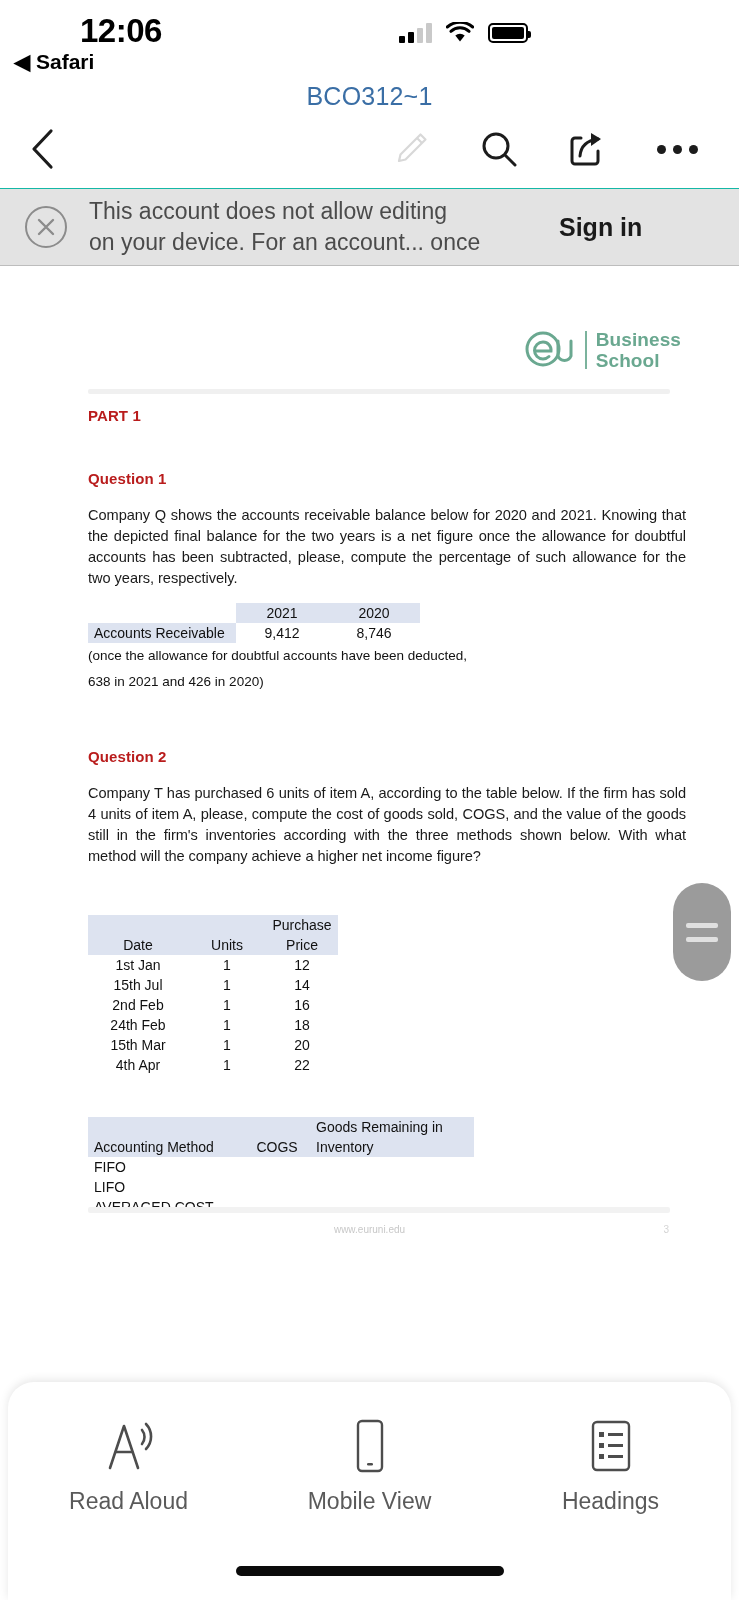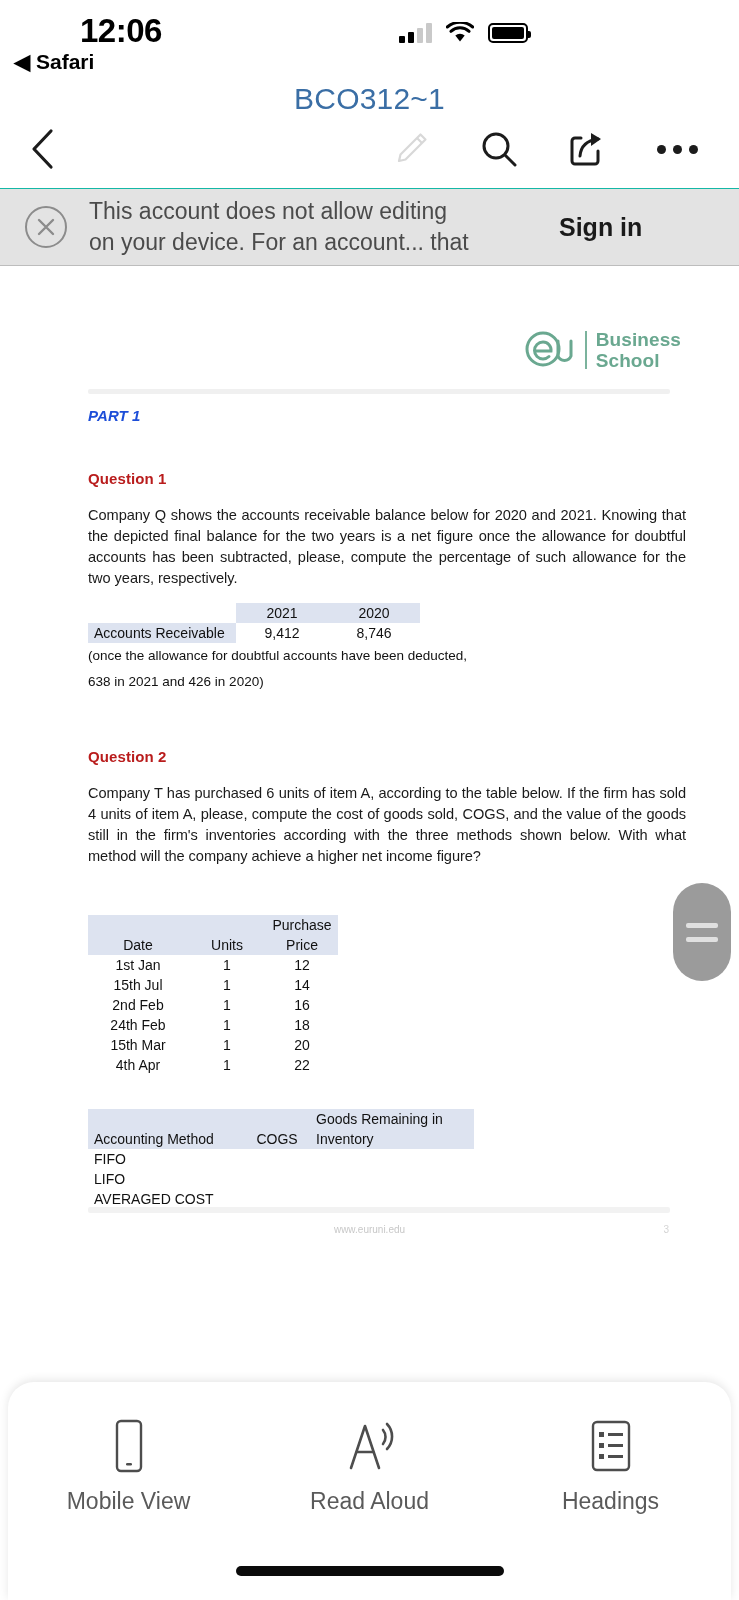--- a/index.html
+++ b/index.html
@@ -36,21 +36,21 @@
   }
   .battery::after {
     content:""; position:absolute; right:-5px; top:6px;
     width:3px; height:7px; background:#000; border-radius:0 2px 2px 0;
   }
   .battery i { display:block; width:100%; height:100%; background:#000; border-radius:2px; }
 
   
   .doctitle {
     position:absolute; top:82px; left:0; width:739px; text-align:center;
-    font-size:30px; color:#3a6ea5; letter-spacing:0.2px;
+    font-size:25px; color:#3a6ea5; letter-spacing:0.2px;
   }
 
   
   .toolbar { position:absolute; top:118px; left:0; width:739px; height:62px; }
   .tb-btn { position:absolute; top:0; height:62px; display:flex; align-items:center; justify-content:center; }
   .tb-back { left:18px; width:48px; }
   .tb-edit { left:382px; width:58px; }
   .tb-search { left:470px; width:58px; }
   .tb-share { left:558px; width:58px; }
   .tb-more { left:648px; width:58px; }
@@ -83,21 +83,21 @@
   .page { position:absolute; left:0; top:0; width:739px; background:#fff; }
 
   .page-logo { position:absolute; right:58px; top:60px; display:flex; align-items:center; }
   .logo-mark { width:58px; height:46px; }
   .logo-bar { width:2px; height:38px; background:#7bb39d; margin:0 9px 0 4px; }
   .logo-words { font-size:19px; font-weight:700; line-height:21px; color:#6aa890; letter-spacing:0.1px; }
 
   .hdr-rule { position:absolute; left:88px; top:122px; width:582px; height:5px; background:#f0f0f0; border-radius:2px; }
 
   .docbody { position:absolute; left:88px; top:140px; width:598px; }
-  .part-title { font-size:15px; font-weight:700; color:#1d4ed8; letter-spacing:0.1px;font-style:italic; }
+  .part-title { font-size:15px; font-weight:700; color:#b91c1c; letter-spacing:0.1px; }
   .q-title { font-size:15px; font-weight:700; color:#b91c1c; letter-spacing:0.1px; }
   .q-para {
     font-size:14.6px; line-height:21px; color:#1a1a1a; text-align:justify;
     letter-spacing:-0.05px;
   }
 
   
   table.doctbl { border-collapse:collapse; font-size:14px; color:#111; }
   table.doctbl td, table.doctbl th { padding:2px 0; font-weight:400; }
   .shade { background:#dde3f0; }
@@ -111,21 +111,21 @@
   .t1 .c-label { width:148px; padding-left:6px; }
   .t1 .c-y { width:92px; }
 
   
   .t2 { margin-top:4px; }
   .t2 .c-date { width:100px; }
   .t2 .c-units { width:78px; }
   .t2 .c-price { width:72px; }
 
   
-  .t3 { margin-top:8px; }
+  .t3 { margin-top:16px; }
   .t3 .c-m { width:150px; padding-left:6px; }
   .t3 .c-c { width:78px; }
   .t3 .c-g { width:158px; }
 
   
   .foot-rule { position:absolute; left:88px; top:940px; width:582px; height:6px; background:#f2f2f2; border-radius:2px; }
   .foot-url { position:absolute; left:0; top:957px; width:739px; text-align:center; font-size:10px; color:#c8c8c8; }
   .foot-pg { position:absolute; right:70px; top:957px; font-size:10px; color:#d4d4d4; }
 
   
@@ -214,21 +214,21 @@
 
   <div class="banner">
     <div class="banner-close">
       <svg width="22" height="22" viewBox="0 0 22 22">
         <path d="M4 4 L18 18 M18 4 L4 18" stroke="#8c8c8c" stroke-width="2.4" stroke-linecap="round"></path>
       </svg>
     </div>
     <div class="banner-text">
       <span>This account does not allow editing</span><br>
       <span>on your device. For an account...</span>
-      <span class="more">that</span>
+      <span class="more">once</span>
     </div>
     <div class="banner-signin">Sign in</div>
   </div>
 
   <div class="doc-scroll">
     <div class="page">
 
       <div class="page-logo">
         <svg class="logo-mark" viewBox="0 0 58 46">
           <circle cx="20" cy="22" r="16" stroke="#6aa890" stroke-width="3" fill="none"></circle>
@@ -368,35 +368,35 @@
 
   <div class="scroll-handle">
     <i></i>
     <i></i>
   </div>
 
   <div class="bottombar">
     <div class="bb-items">
 
       <div class="bb-item">
-        <svg width="40" height="56" viewBox="0 0 40 56">
-          <rect x="8" y="3" width="24" height="50" rx="4" ry="4" stroke="#4d4d4d" stroke-width="2.4" fill="none"></rect>
-          <rect x="17" y="45" width="6" height="2.6" rx="1.3" fill="#4d4d4d"></rect>
-        </svg>
-        <span class="bb-label">Mobile View</span>
-      </div>
-
-      <div class="bb-item">
         <svg width="56" height="56" viewBox="0 0 56 56">
           <path d="M9 50 L23 8 L37 50" stroke="#4d4d4d" stroke-width="2.6" fill="none" stroke-linecap="round" stroke-linejoin="round"></path>
           <path d="M15 34 H31" stroke="#4d4d4d" stroke-width="2.6" stroke-linecap="round"></path>
           <path d="M41 12 a11 11 0 0 1 0 14" stroke="#4d4d4d" stroke-width="2.6" fill="none" stroke-linecap="round"></path>
           <path d="M45 6 a18 18 0 0 1 0 25" stroke="#4d4d4d" stroke-width="2.6" fill="none" stroke-linecap="round"></path>
         </svg>
         <span class="bb-label">Read Aloud</span>
+      </div>
+
+      <div class="bb-item">
+        <svg width="40" height="56" viewBox="0 0 40 56">
+          <rect x="8" y="3" width="24" height="50" rx="4" ry="4" stroke="#4d4d4d" stroke-width="2.4" fill="none"></rect>
+          <rect x="17" y="45" width="6" height="2.6" rx="1.3" fill="#4d4d4d"></rect>
+        </svg>
+        <span class="bb-label">Mobile View</span>
       </div>
 
       <div class="bb-item">
         <svg width="48" height="56" viewBox="0 0 48 56">
           <rect x="6" y="4" width="36" height="48" rx="4" ry="4" stroke="#4d4d4d" stroke-width="2.4" fill="none"></rect>
           <rect x="12" y="14" width="5" height="5" fill="#4d4d4d"></rect>
           <rect x="12" y="25" width="5" height="5" fill="#4d4d4d"></rect>
           <rect x="12" y="36" width="5" height="5" fill="#4d4d4d"></rect>
           <rect x="21" y="15" width="15" height="3" fill="#4d4d4d"></rect>
           <rect x="21" y="26" width="15" height="3" fill="#4d4d4d"></rect>

